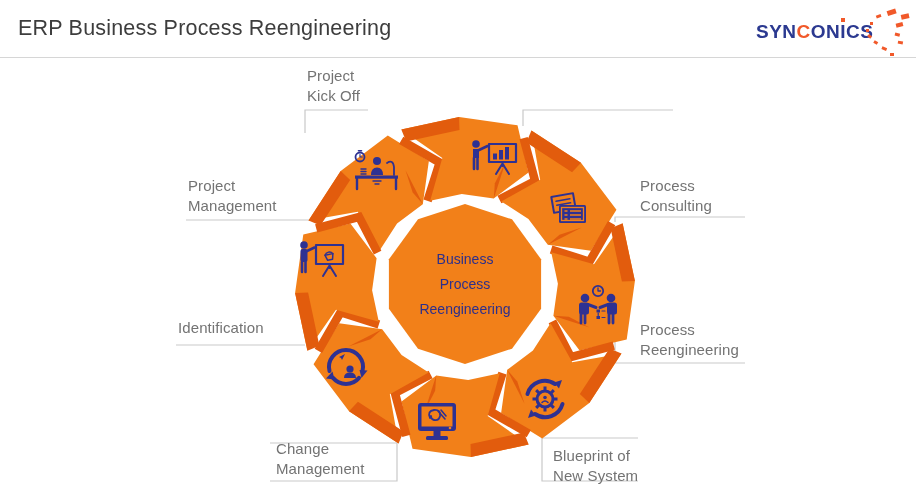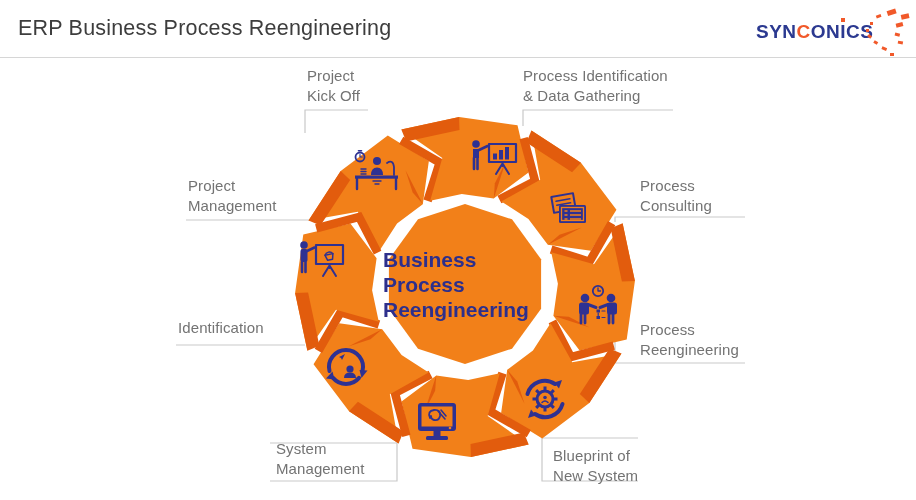--- a/index.html
+++ b/index.html
@@ -17,22 +17,22 @@
   .seg-label{position:absolute;font-size:15px;line-height:20px;color:#737373;
              white-space:pre-line;letter-spacing:.1px;}
   #lbl-kick{left:307px;top:66px;}
   #lbl-ident{left:523px;top:66px;}
   #lbl-mgmt{left:188px;top:176px;}
   #lbl-consult{left:640px;top:176px;}
   #lbl-transform{left:178px;top:318px;}
   #lbl-reeng{left:640px;top:320px;}
   #lbl-change{left:276px;top:439px;}
   #lbl-blueprint{left:553px;top:446px;}
-  .center-text{position:absolute;left:383px;top:247px;width:164px;
-               font-size:21px;line-height:25px;font-weight:bold;color:#2D2F8C;white-space:pre-line;}
+  .center-text{position:absolute;left:383px;top:247px;width:164px;text-align:center;
+               font-size:14px;line-height:25px;font-weight:normal;color:#2D2F8C;white-space:pre-line;}
   .st{stroke:#2E3192;fill:none;stroke-linecap:round;stroke-linejoin:round;}
   .fl{fill:#2E3192;stroke:none;}
   .connector{stroke:#c9c9c9;stroke-width:1.2;fill:none;}
 </style>
 </head>
 <body>
 
 <div class="stage">
 
   <div class="page-title">ERP Business Process Reengineering</div>
@@ -231,27 +231,25 @@
 
     </g>
   </svg>
 
   <div class="center-text">Business
 Process
 Reengineering</div>
 
   <div class="seg-label" id="lbl-kick">Project
 Kick Off</div>
-  <div class="seg-label" id="lbl-ident">Process Identification
-&amp; Data Gathering</div>
   <div class="seg-label" id="lbl-consult">Process
 Consulting</div>
   <div class="seg-label" id="lbl-reeng">Process
 Reengineering</div>
   <div class="seg-label" id="lbl-blueprint">Blueprint of
 New System</div>
-  <div class="seg-label" id="lbl-change">System
+  <div class="seg-label" id="lbl-change">Change
 Management</div>
   <div class="seg-label" id="lbl-transform">Identification</div>
   <div class="seg-label" id="lbl-mgmt">Project
 Management</div>
 
 </div>
 
 </body></html>

